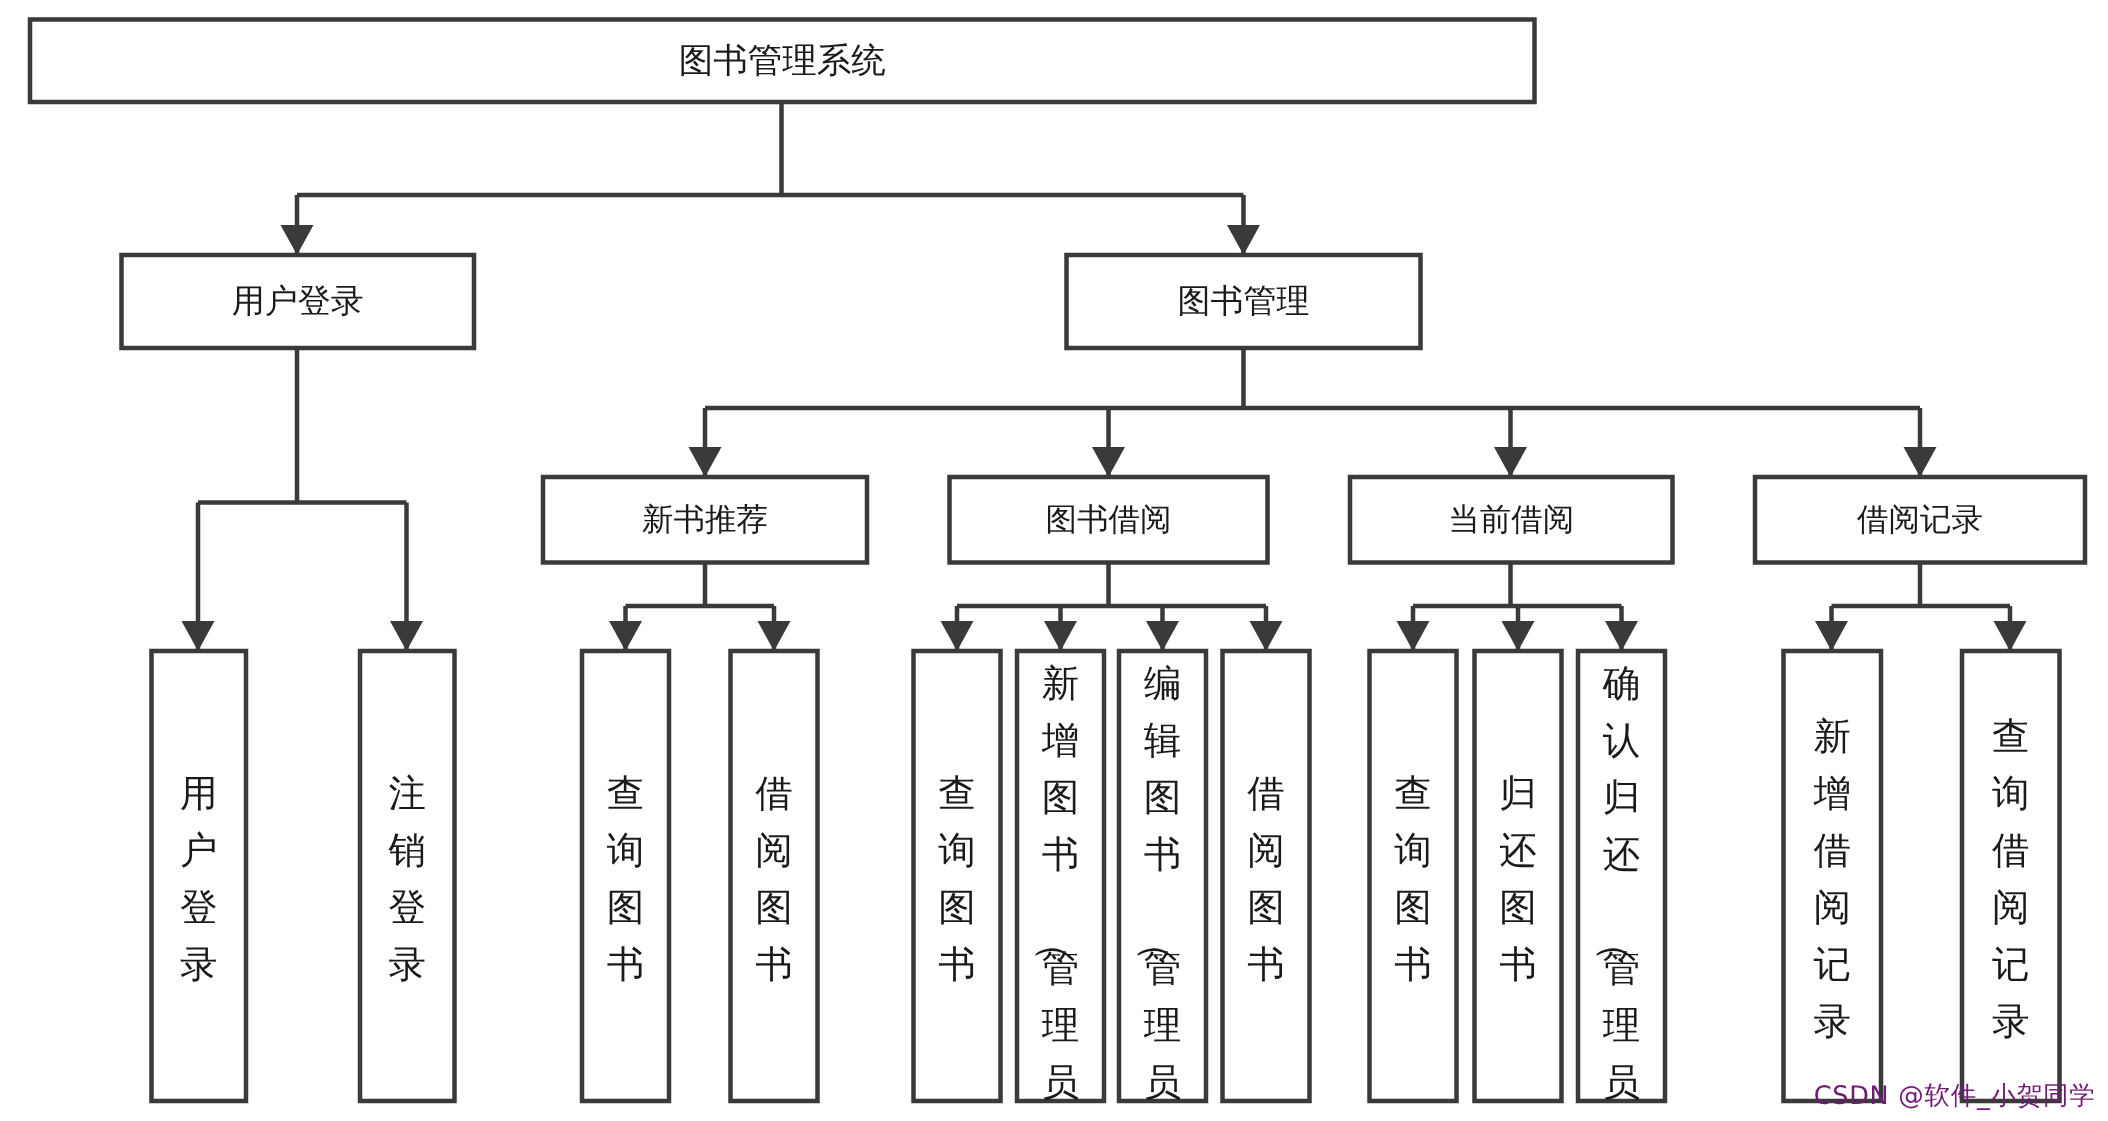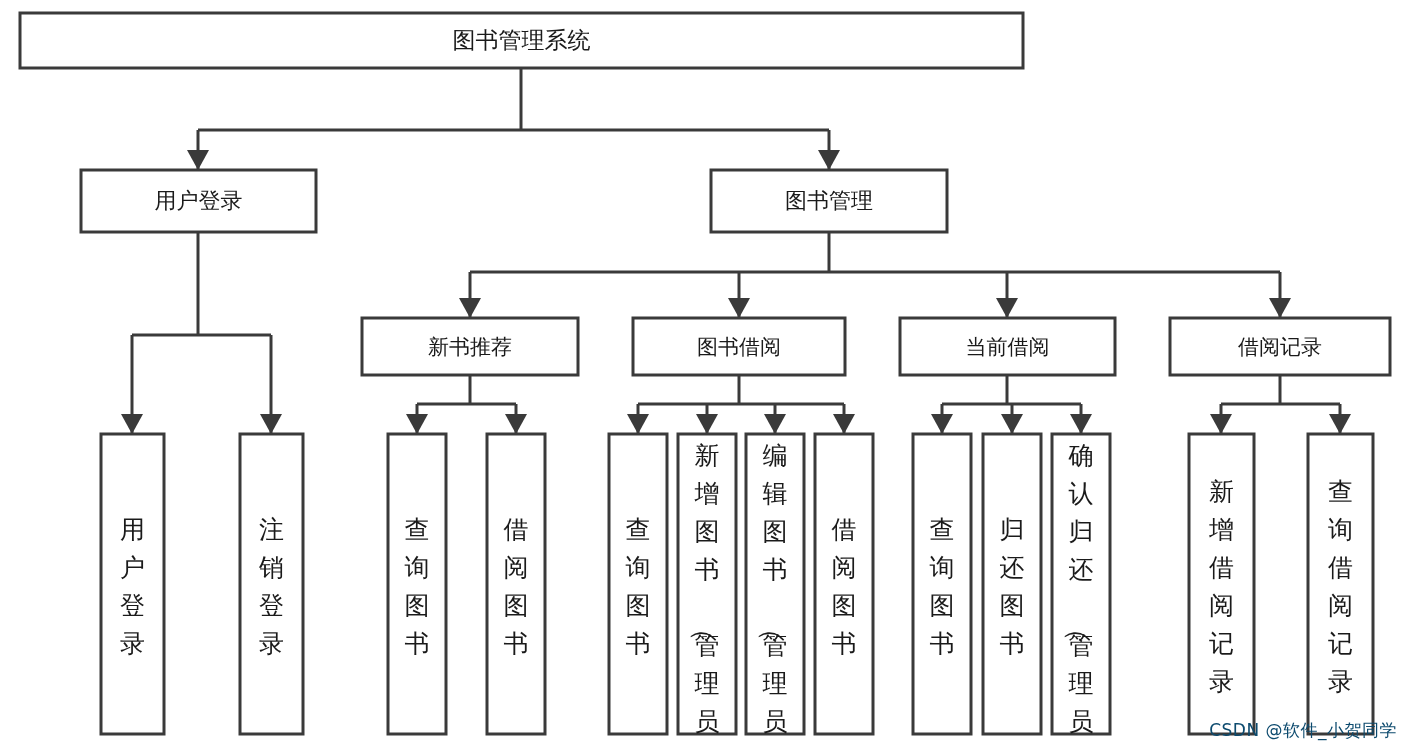--- a/index.html
+++ b/index.html
@@ -48,21 +48,21 @@
   }
   .arrow-head {
     fill: #3a3a3a;
   }
   .watermark {
     position: absolute;
     right: 8px;
     bottom: 5px;
     font-family: "DejaVu Sans", "Liberation Sans", sans-serif;
     font-size: 17px;
-    color: #0c4a6e;
+    color: #701a75;
     white-space: nowrap;
     letter-spacing: 0.5px;
   }
 </style>
 </head>
 <body>
 
 <svg id="diagram-root" viewBox="0 0 1405 747" xmlns="http://www.w3.org/2000/svg">
   <g id="connectors-layer">
       <g>

